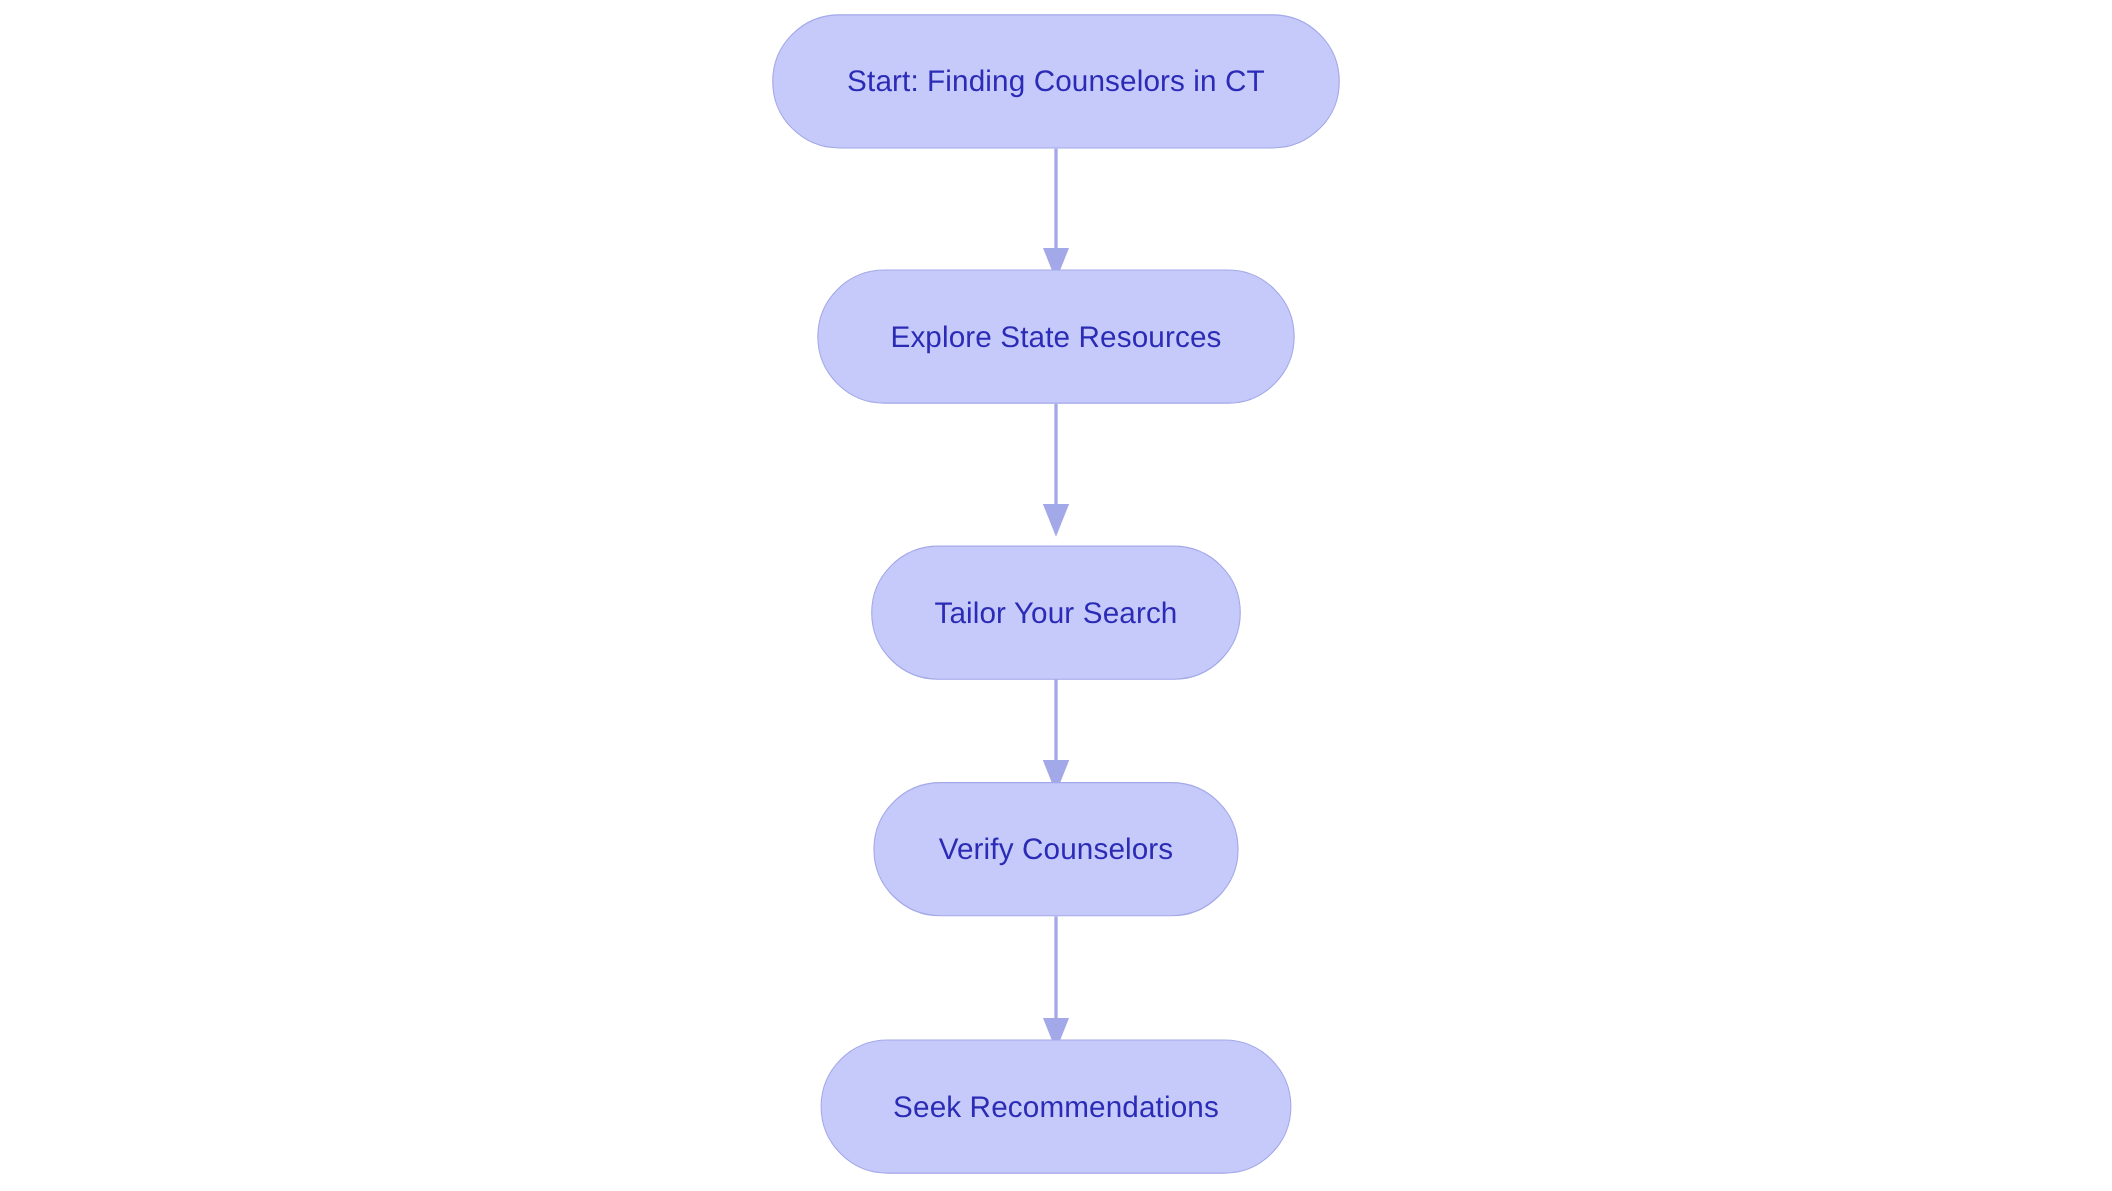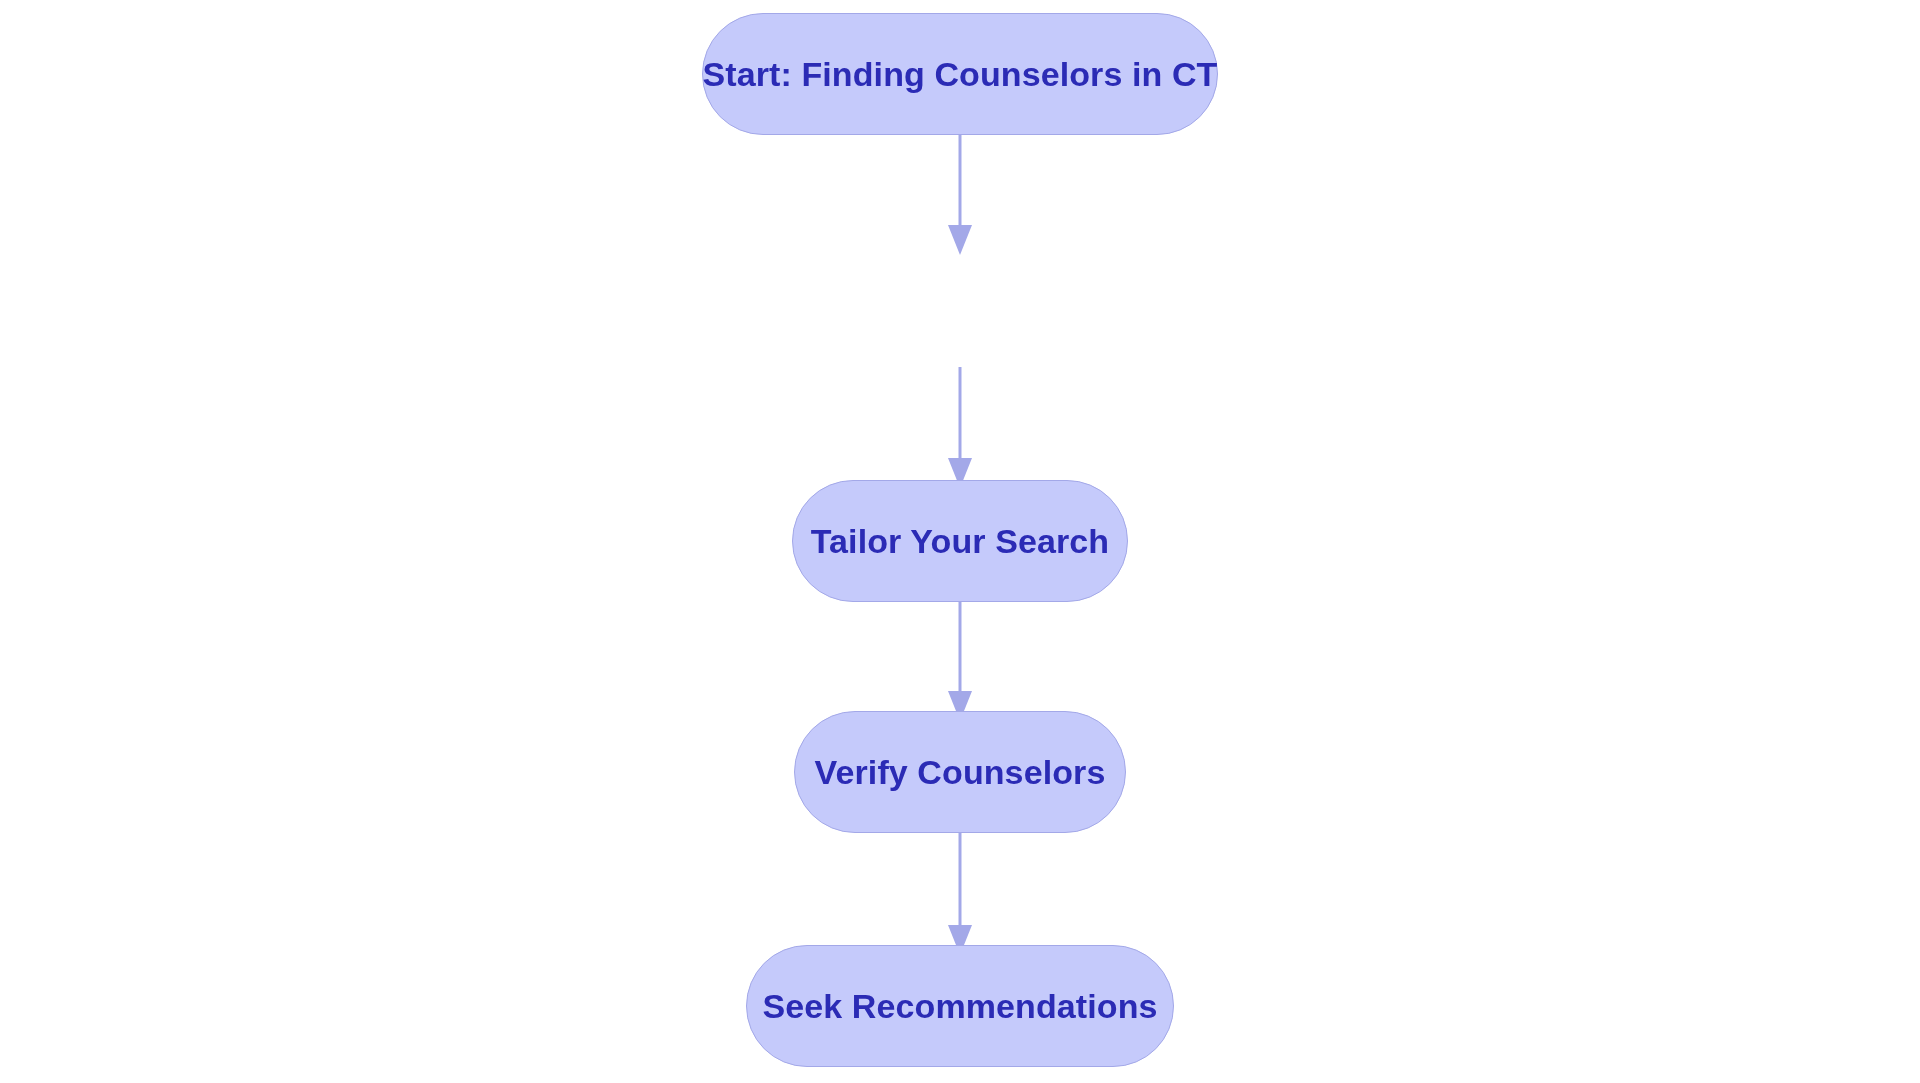--- a/index.html
+++ b/index.html
@@ -37,31 +37,31 @@
     border: 1px solid #a3a8e8;
     border-radius: 61px;
     display: flex;
     align-items: center;
     justify-content: center;
     transform: translateX(-50%);
   }
   .fc-node-label {
     color: #2b2bb5;
     font-family: "Liberation Sans", sans-serif;
-    font-size: 34px;
-    font-weight: 700;
+    font-size: 27px;
+    font-weight: 400;
     line-height: 1;
     letter-spacing: 0.1px;
     white-space: nowrap;
     text-align: left;
     user-select: none;
   }
   .node-1 { top: 13px; }
   .node-2 { top: 245px; }
-  .node-3 { top: 480px; }
+  .node-3 { top: 496px; }
   .node-4 { top: 711px; }
   .node-5 { top: 945px; }
 </style>
 </head>
 <body>
 
 <div id="flowchart">
 
   <svg class="edge-layer" width="1920" height="1083" viewBox="0 0 1920 1083" aria-hidden="true">
     <defs>
@@ -78,20 +78,23 @@
 
     <line x1="960" y1="833" x2="960" y2="928" stroke="#a3a8e8" stroke-width="3" marker-end="url(#arrowhead)"></line>
   </svg>
 
   <div class="node-layer">
 
     <div class="fc-node node-1" style="left:960px; width:516px;">
       <span class="fc-node-label">Start: Finding Counselors in CT</span>
     </div>
 
+    <div class="fc-node node-2" style="left:960px; width:434px;">
+      <span class="fc-node-label">Explore State Resources</span>
+    </div>
 
     <div class="fc-node node-3" style="left:960px; width:336px;">
       <span class="fc-node-label">Tailor Your Search</span>
     </div>
 
     <div class="fc-node node-4" style="left:960px; width:332px;">
       <span class="fc-node-label">Verify Counselors</span>
     </div>
 
     <div class="fc-node node-5" style="left:960px; width:428px;">

